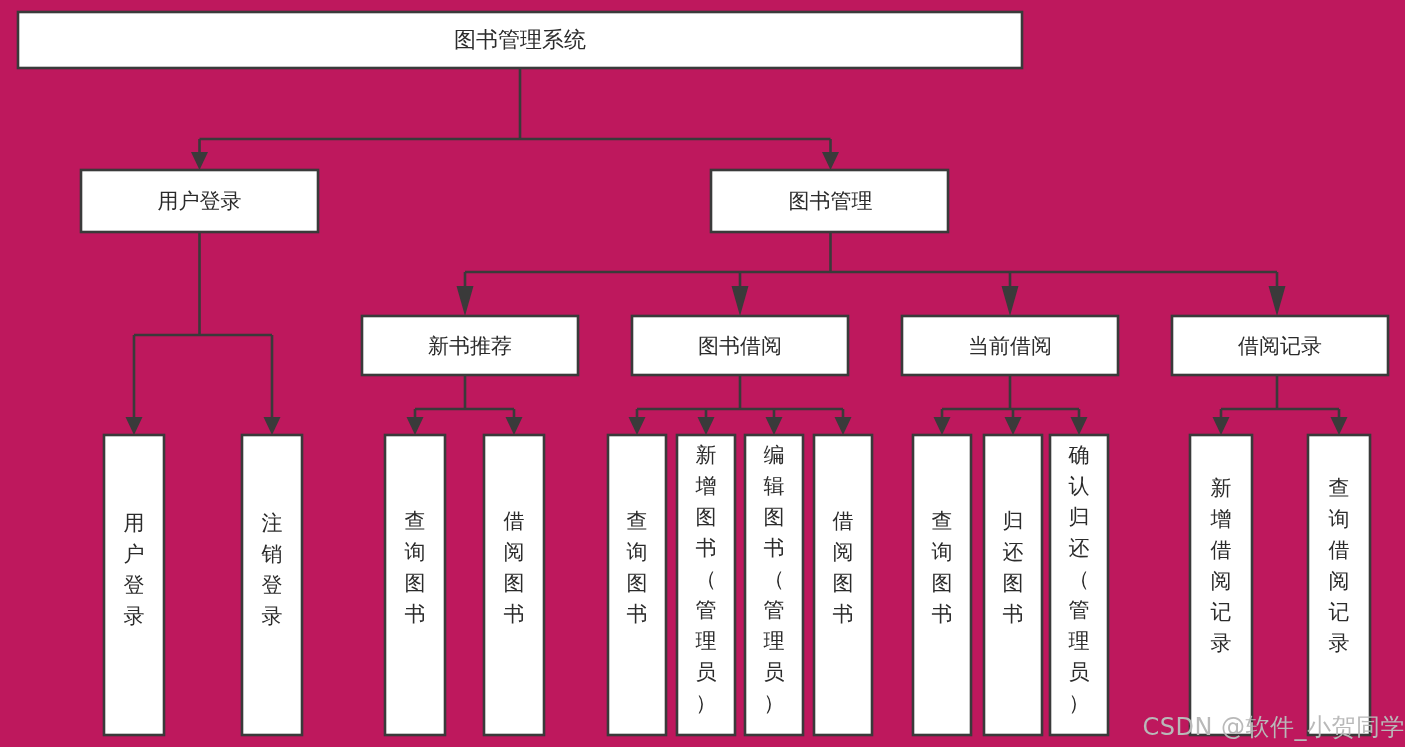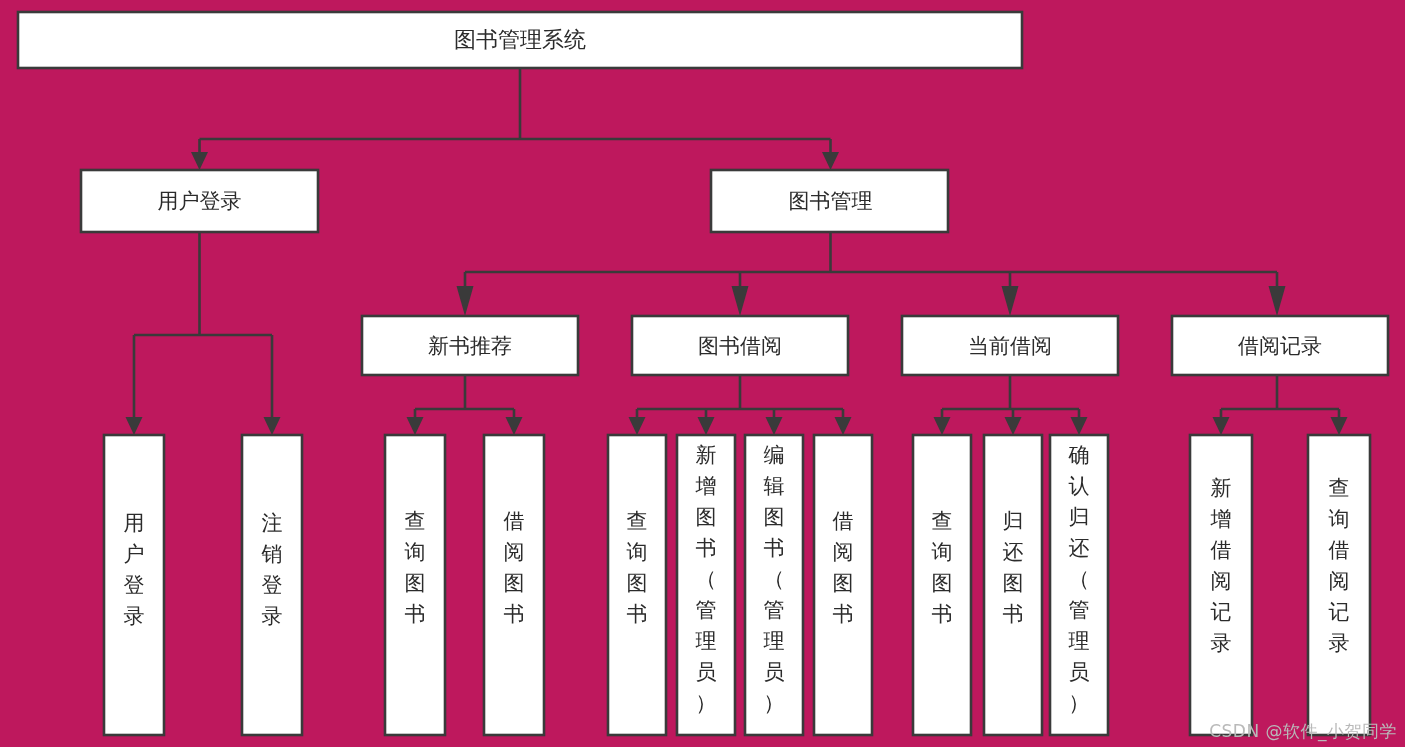--- a/index.html
+++ b/index.html
@@ -56,24 +56,24 @@
   }
   .node-label-root {
     font-family: "DejaVu Sans", "Liberation Sans", sans-serif;
     font-size: 22px;
     fill: #2b2b2b;
     text-anchor: middle;
     dominant-baseline: middle;
   }
   .watermark-text {
     position: absolute;
-    right: 8px;
+    right: 0;
     bottom: 4px;
     font-family: "DejaVu Sans", "Liberation Sans", sans-serif;
-    font-size: 17px;
+    font-size: 24px;
     color: #b9b9b9;
     white-space: nowrap;
     letter-spacing: 0.5px;
   }
 </style>
 </head>
 <body>
 
 <div id="diagram-root">
 

